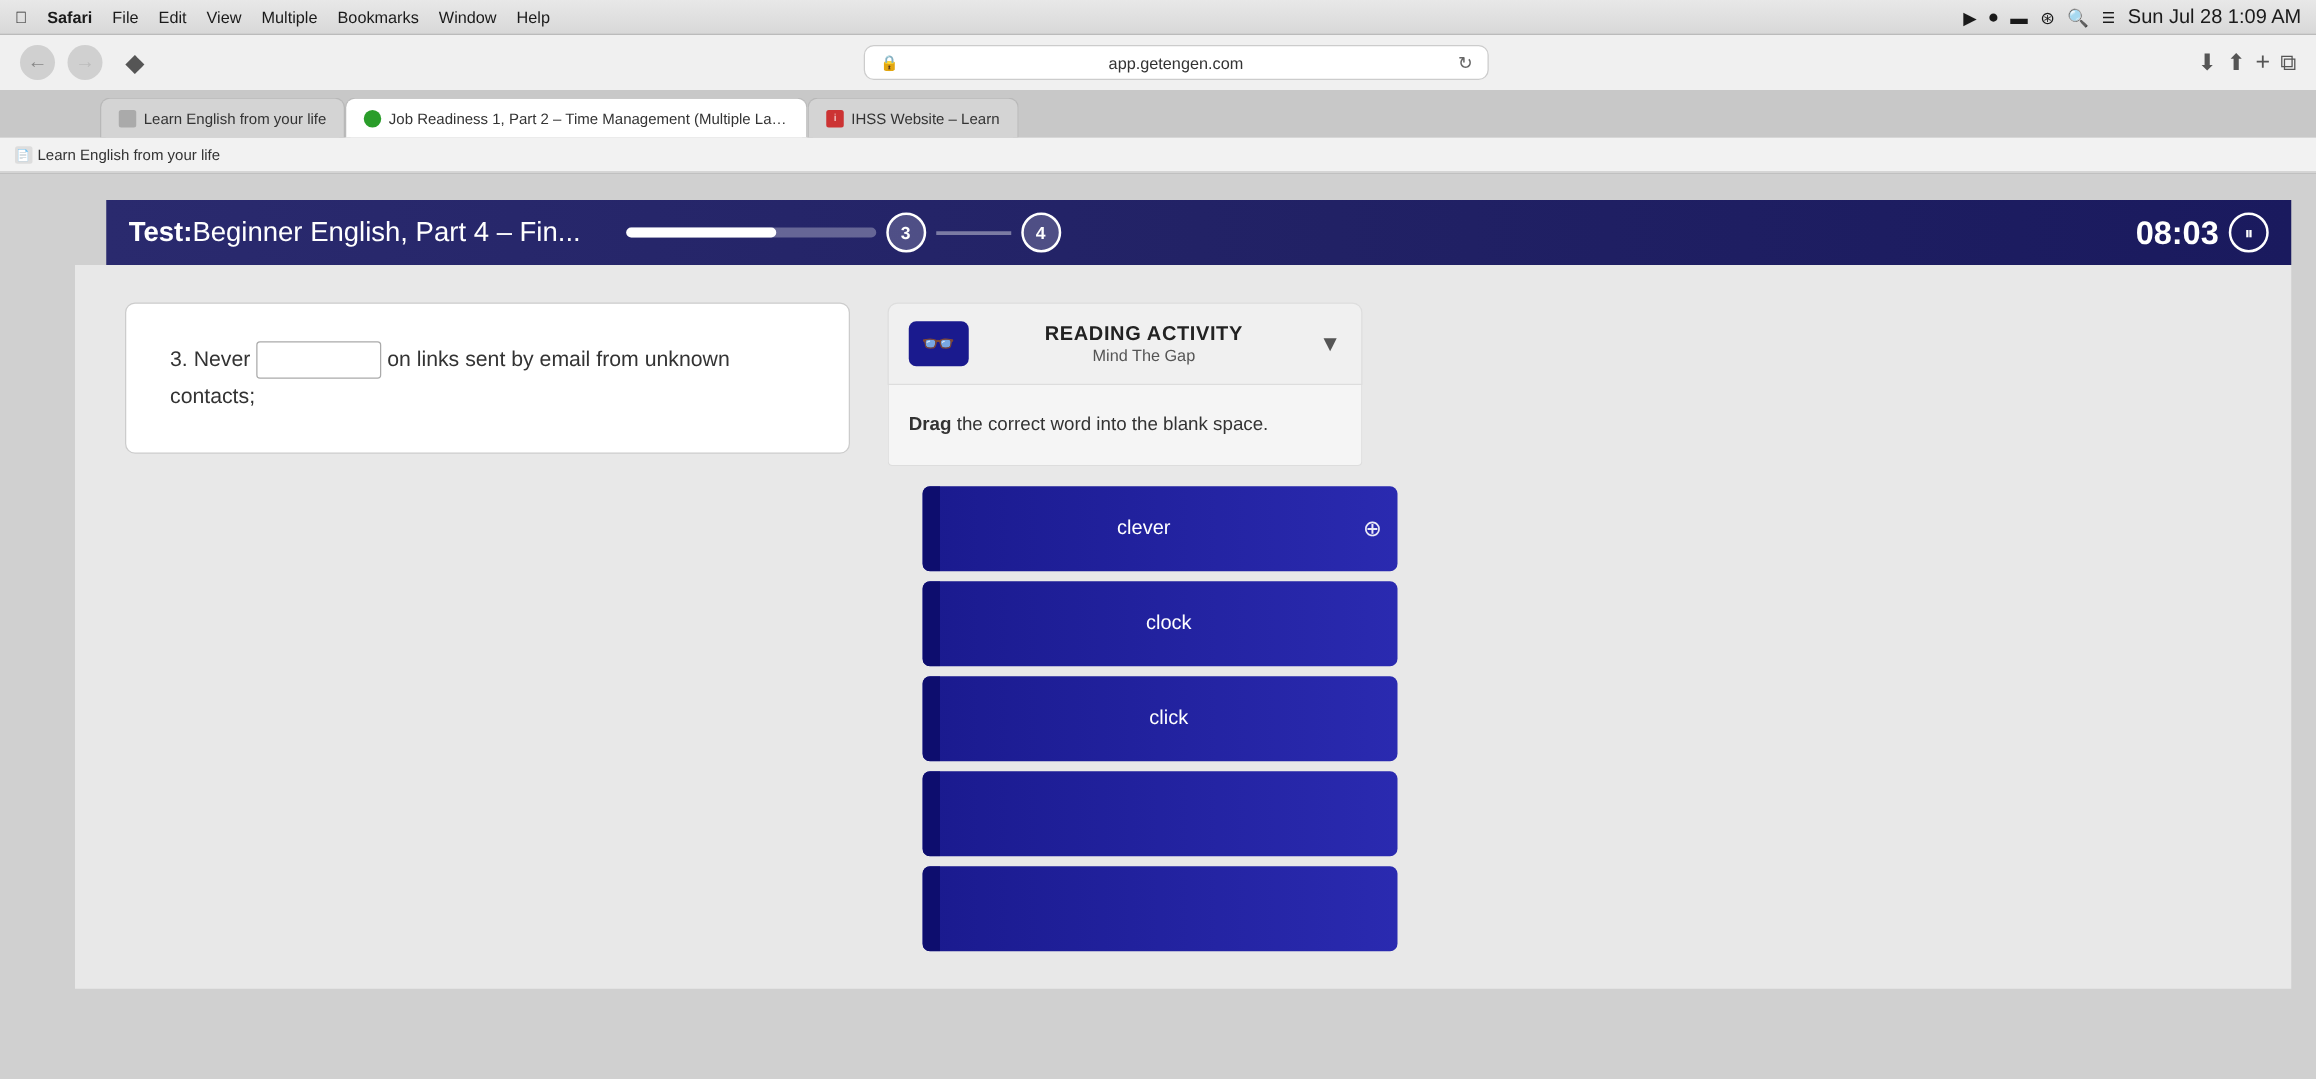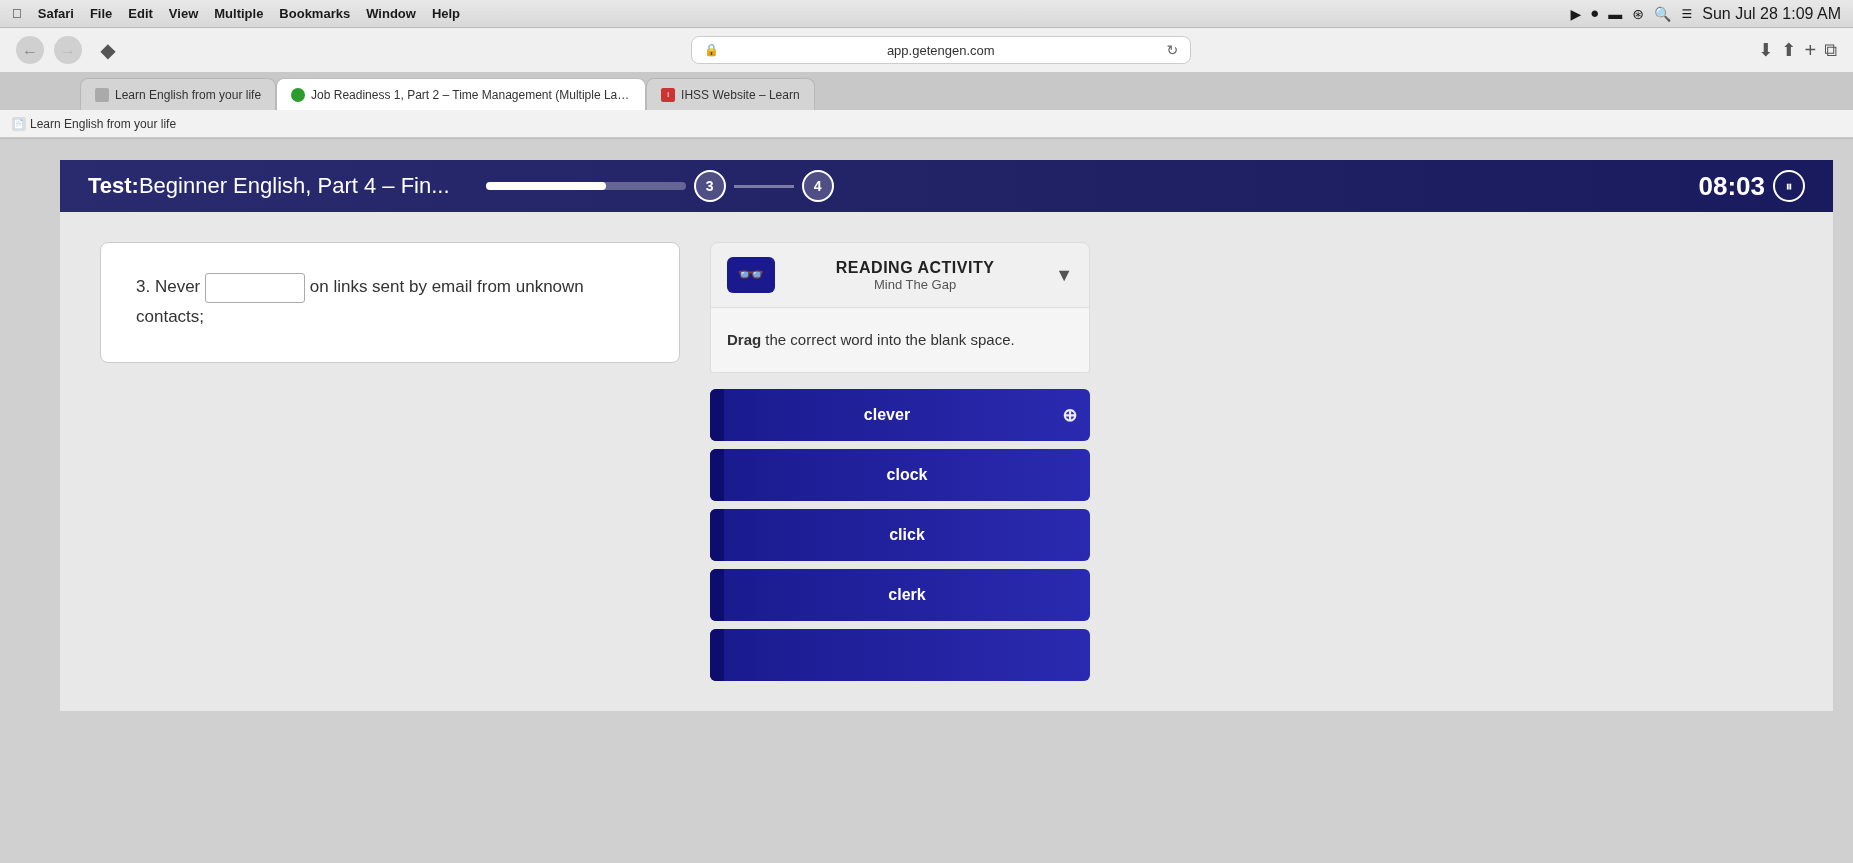--- a/index.html
+++ b/index.html
@@ -28,21 +28,21 @@
       border-bottom: 1px solid #bbb;
     }
     .menu-bar-left {
       display: flex;
       align-items: center;
       gap: 16px;
     }
     .menu-item {
       font-size: 13px;
       color: #1a1a1a;
-      font-weight: 700;
+      font-weight: 400;
       cursor: pointer;
     }
     .menu-item.bold { font-weight: 700; }
     .menu-bar-right {
       margin-left: auto;
       display: flex;
       align-items: center;
       gap: 10px;
       font-size: 12px;
       color: #1a1a1a;
@@ -78,23 +78,24 @@
       cursor: pointer;
       margin-left: 4px;
     }
 
     
     .app-header {
       display: flex;
       align-items: center;
       background: linear-gradient(to right, #2a2a6e, #1a1a5e);
       color: white;
-      padding: 8px 28px;
+      padding: 8px 18px;
       height: 52px;
       gap: 16px;
+      margin-left: 25px;
     }
 
     .app-title {
       font-size: 22px;
       font-weight: 600;
       color: white;
     }
 
     .app-title span {
       font-weight: 400;
@@ -272,24 +273,25 @@
     .word-btn {
       display: flex;
       align-items: center;
       background: linear-gradient(to right, #1a1a8e, #2a2ab0);
       color: white;
       border: none;
       border-radius: 6px;
       padding: 0;
       cursor: grab;
       font-size: 16px;
-      font-weight: 700;
+      font-weight: 400;
       overflow: hidden;
-      height: 52px;
+      height: 68px;
       width: 100%;
+      margin-left: 28px;
     }
 
     .word-btn-stripe {
       width: 14px;
       height: 100%;
       background: #0d0d6e;
       flex-shrink: 0;
     }
 
     .word-btn-text {
@@ -540,21 +542,20 @@
           <div class="word-btn" draggable="true">
             <div class="word-btn-stripe"></div>
             <span class="word-btn-text">clock</span>
           </div>
           <div class="word-btn" draggable="true">
             <div class="word-btn-stripe"></div>
             <span class="word-btn-text">click</span>
           </div>
           <div class="word-btn" draggable="true">
             <div class="word-btn-stripe"></div>
-            <span class="word-btn-text">clerk</span>
           </div>
           <div class="word-btn" draggable="true">
             <div class="word-btn-stripe"></div>
           </div>
         </div>
 
     </div>
   </div>
 </div>
 

